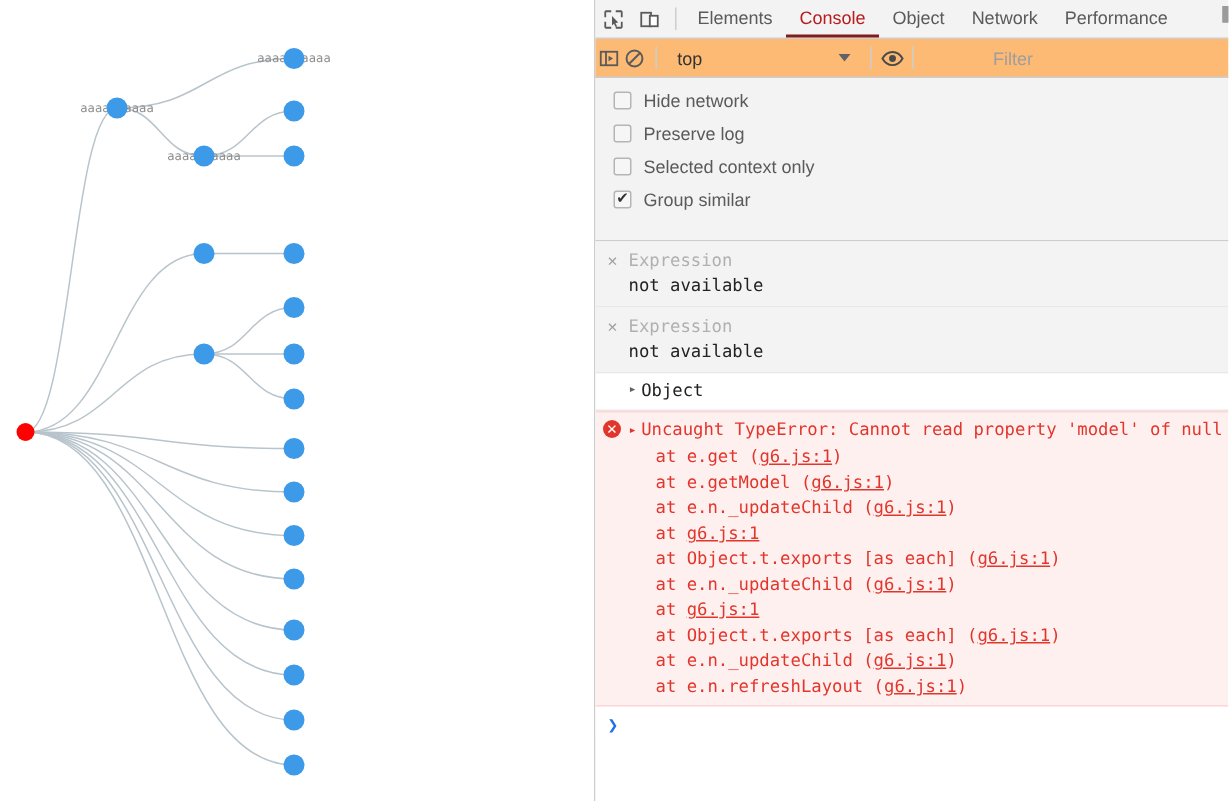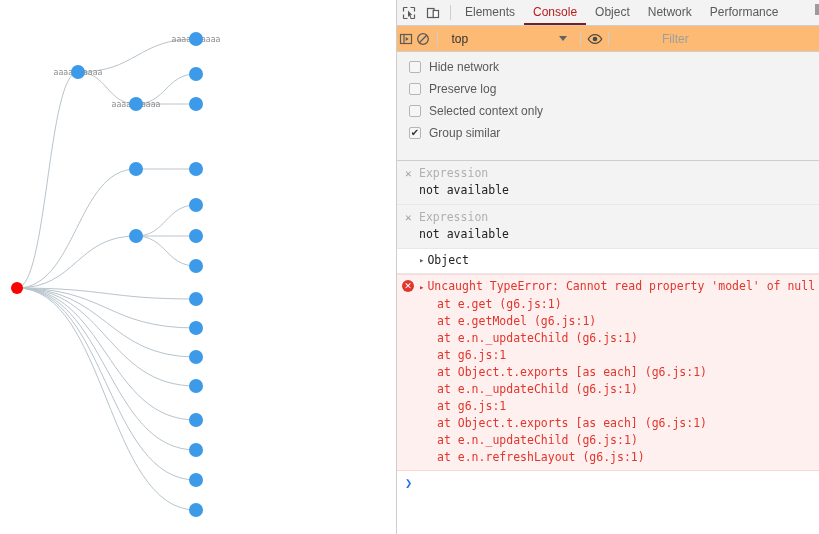--- a/index.html
+++ b/index.html
@@ -63,21 +63,21 @@
   .obj-text{color:#222;font-family:"DejaVu Sans Mono","Liberation Mono",monospace;font-size:11.5px;}
 
   .msg.error{background:#fff0f0;border-top:1px solid #ffd6d6;border-bottom:1px solid #ffd6d6;
              color:#e1362c;padding:3px 0 4px 0;}
   .msg.error .hdr{align-items:flex-start;padding-left:5px;}
   .err-badge{width:12px;height:12px;border-radius:50%;background:#e1362c;color:#fff;
              font-family:"Liberation Sans",sans-serif;font-size:9px;line-height:12px;text-align:center;
              margin:2px 5px 0 0;flex:none;}
   .err-title{color:#e1362c;white-space:nowrap;}
   .stack{padding-left:40px;color:#e1362c;white-space:nowrap;}
-  .stack .lnk{color:#e1362c;cursor:pointer;}
+  .stack .lnk{color:#e1362c;text-decoration:underline;cursor:pointer;}
 
   
   #prompt{display:flex;align-items:flex-start;padding:4px 0 0 8px;background:#fff;}
   #prompt .chev{color:#1f6feb;font-family:"DejaVu Sans Mono","Liberation Mono",monospace;
                 font-size:12px;font-weight:bold;line-height:16px;}
 
   
   .edge-mark{position:absolute;right:0;width:4px;height:11px;background:#9a9a9a;opacity:.75;}
 </style>
 </head>

